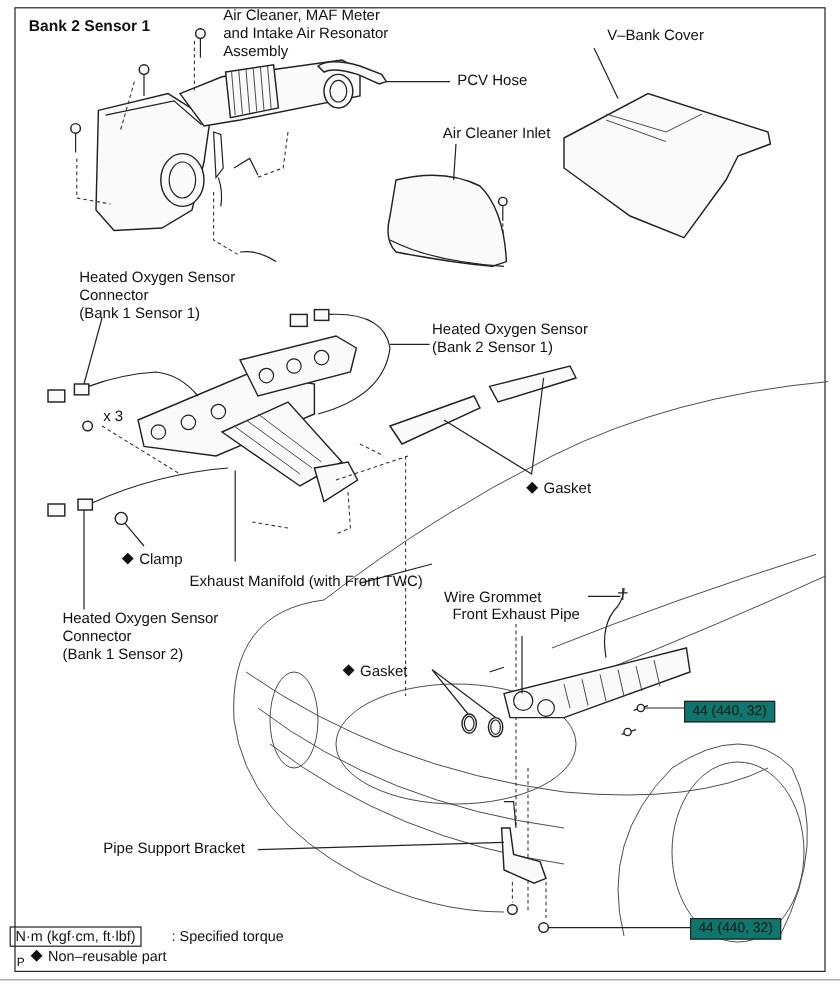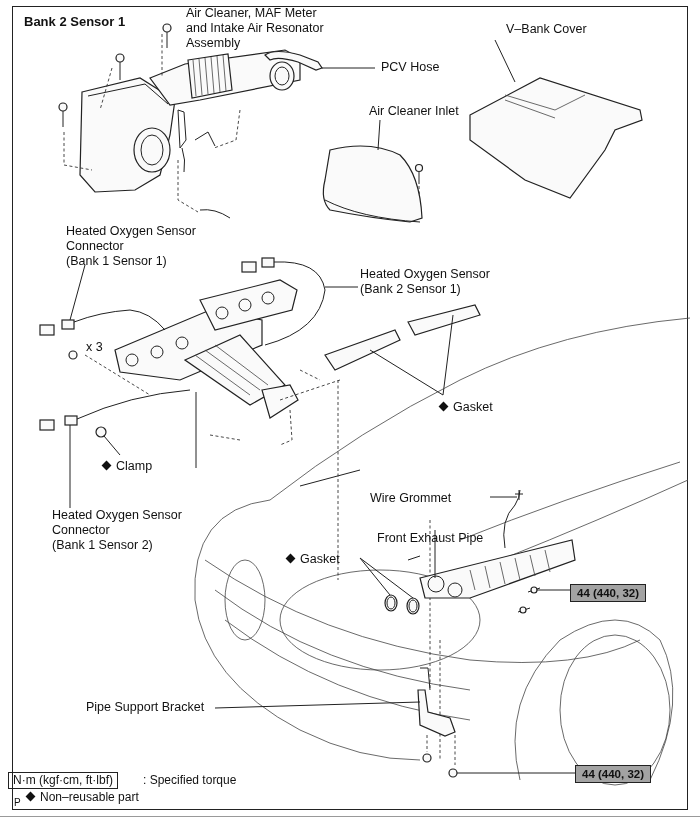--- a/index.html
+++ b/index.html
@@ -5,22 +5,22 @@
     html, body { margin: 0; padding: 0; background: #ffffff; }
     body { width: 700px; height: 821px; position: relative; overflow: hidden;
            font-family: "Liberation Sans", sans-serif; color: #111; }
     #stage { position: absolute; left: 0; top: 0; width: 644px; height: 821px; }
     .frame { position: absolute; left: 12px; top: 6px; width: 676px; height: 804px;
              border: 1.5px solid #222; box-sizing: border-box; }
     .bottom-rule { position: absolute; left: 0; top: 816px; width: 700px; height: 1px; background: #999; }
     .lbl { position: absolute; font-size: 12.5px; line-height: 15px; white-space: nowrap; color: #111; }
     .lbl.bold { font-weight: bold; font-size: 13px; }
     .multi { white-space: pre; }
-    .torque-box { position: absolute; border: 1.3px solid #222; font-size: 11.5px; font-weight: bold;
-                  padding: 1px 6px; line-height: 14px; background: #a3a3a3; white-space: nowrap; }
+    .torque-box { position: absolute; border: 1.3px solid #222; font-size: 11.5px; font-weight: normal;
+                  padding: 1px 6px; line-height: 14px; background: #0f766e; white-space: nowrap; }
     .legend-box { position: absolute; border: 1.2px solid #222; font-size: 12px; padding: 0 4px;
                   line-height: 15px; white-space: nowrap; }
     .diamond { display: inline-block; width: 7px; height: 7px; background: #111; transform: rotate(45deg);
                margin-right: 6px; vertical-align: 1px; }
     .small { position: absolute; font-size: 8px; color: #333; }
     .ptag { position: absolute; font-size: 10px; }
     svg { position: absolute; left: 0; top: 0; }
     .ln { stroke: #222; stroke-width: 1; fill: none; }
     .dash { stroke: #333; stroke-width: 0.9; fill: none; stroke-dasharray: 3 2.5; }
     .part { stroke: #222; stroke-width: 1.2; fill: #fafafa; }
@@ -176,25 +176,26 @@
   <div class="lbl" style="left:381px;top:60px;">PCV Hose</div>
   <div class="lbl" style="left:369px;top:104px;">Air Cleaner Inlet</div>
   <div class="lbl multi" style="left:66px;top:224px;">Heated Oxygen Sensor
 Connector
 (Bank 1 Sensor 1)</div>
   <div class="lbl multi" style="left:360px;top:267px;">Heated Oxygen Sensor
 (Bank 2 Sensor 1)</div>
   <div class="lbl" style="left:86px;top:340px;">x 3</div>
   <div class="lbl" style="left:440px;top:400px;"><span class="diamond"></span><span>Gasket</span></div>
   <div class="lbl" style="left:103px;top:459px;"><span class="diamond"></span><span>Clamp</span></div>
+  <div class="lbl" style="left:158px;top:477px;">Exhaust Manifold (with Front TWC)</div>
   <div class="lbl multi" style="left:52px;top:508px;">Heated Oxygen Sensor
 Connector
 (Bank 1 Sensor 2)</div>
   <div class="lbl" style="left:370px;top:491px;">Wire Grommet</div>
-  <div class="lbl" style="left:377px;top:531px;">Front Exhaust Pipe</div>
+  <div class="lbl" style="left:377px;top:505px;">Front Exhaust Pipe</div>
   <div class="lbl" style="left:287px;top:552px;"><span class="diamond"></span><span>Gasket</span></div>
   <div class="lbl" style="left:86px;top:700px;">Pipe Support Bracket</div>
 
   <div class="torque-box" style="left:570px;top:584px;">44 (440, 32)</div>
   <div class="torque-box" style="left:575px;top:765px;">44 (440, 32)</div>
 
   <div class="legend-box" style="left:8px;top:772px;">N·m (kgf·cm, ft·lbf)</div>
   <div class="lbl" style="left:143px;top:773px;font-size:12px;">: Specified torque</div>
   <div class="ptag" style="left:14px;top:797px;">P</div>
   <div class="lbl" style="left:27px;top:790px;font-size:12px;"><span class="diamond"></span><span>Non–reusable part</span></div>

